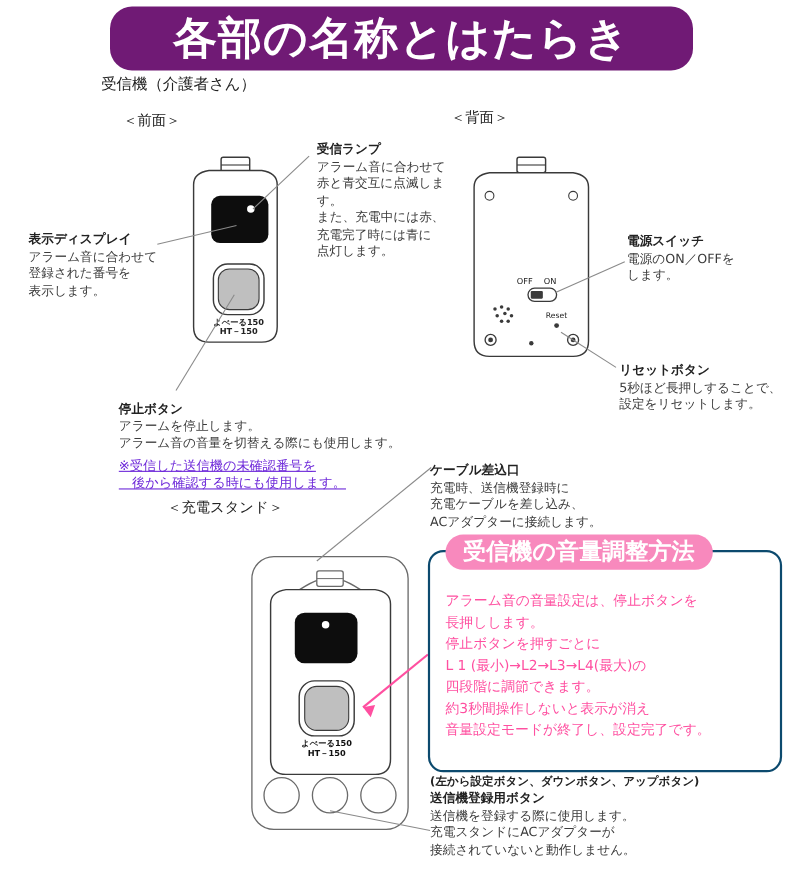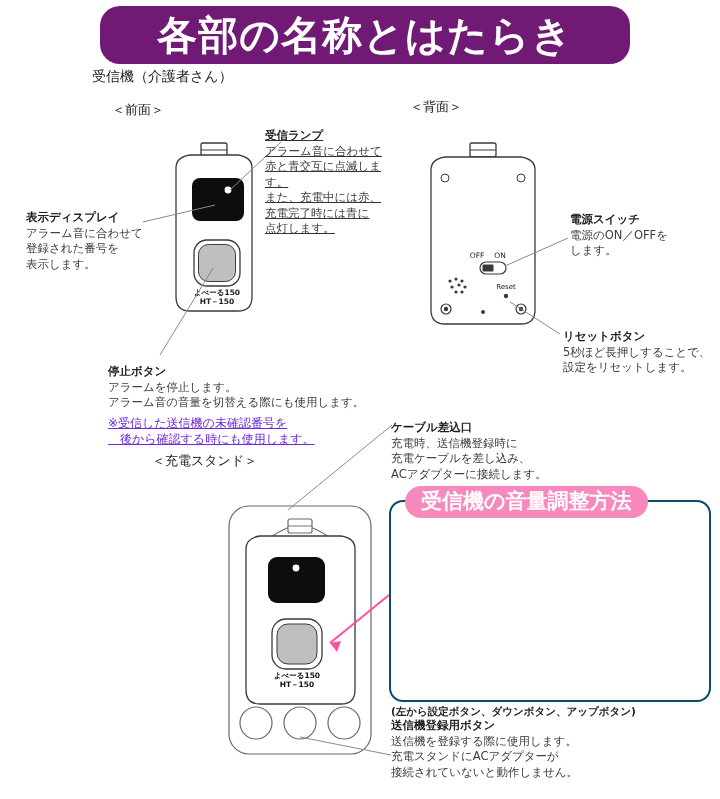--- a/index.html
+++ b/index.html
@@ -156,21 +156,21 @@
     <line x1="288" y1="510" x2="392" y2="425"></line>
     <line x1="300" y1="737" x2="391" y2="755"></line>
   </g>
 
   <g stroke="#ff4fa0" stroke-width="2" fill="none">
     <line x1="389" y1="595" x2="330" y2="643"></line>
     <path d="M330 643 L341 641 L337 652 Z" fill="#ff4fa0" stroke="none"></path>
   </g>
 </svg>
 
-<div class="abs" style="left:265px;top:128px;width:130px;text-decoration:underline;">
+<div class="abs" style="left:288px;top:128px;width:130px;">
   <div class="ann-title">受信ランプ</div>
   <div class="ann">アラーム音に合わせて
 赤と青交互に点滅します。
 また、充電中には赤、
 充電完了時には青に
 点灯します。</div>
 </div>
 
 <div class="abs" style="left:26px;top:210px;width:130px;">
   <div class="ann-title">表示ディスプレイ</div>
@@ -209,13 +209,20 @@
 <div class="abs" style="left:391px;top:704px;width:330px;">
   <div class="ann-title" style="font-size:10.5px;">(左から設定ボタン、ダウンボタン、アップボタン)</div>
   <div class="ann-title">送信機登録用ボタン</div>
   <div class="ann">送信機を登録する際に使用します。
 充電スタンドにACアダプターが
 接続されていないと動作しません。</div>
 </div>
 
 <div class="abs" id="volume-box">
   <div id="volume-box-header">受信機の音量調整方法</div>
+  <div id="volume-box-body">アラーム音の音量設定は、停止ボタンを
+長押しします。
+停止ボタンを押すごとに
+L 1 (最小)→L2→L3→L4(最大)の
+四段階に調節できます。
+約3秒間操作しないと表示が消え
+音量設定モードが終了し、設定完了です。</div>
 </div>
 
 </body></html>

